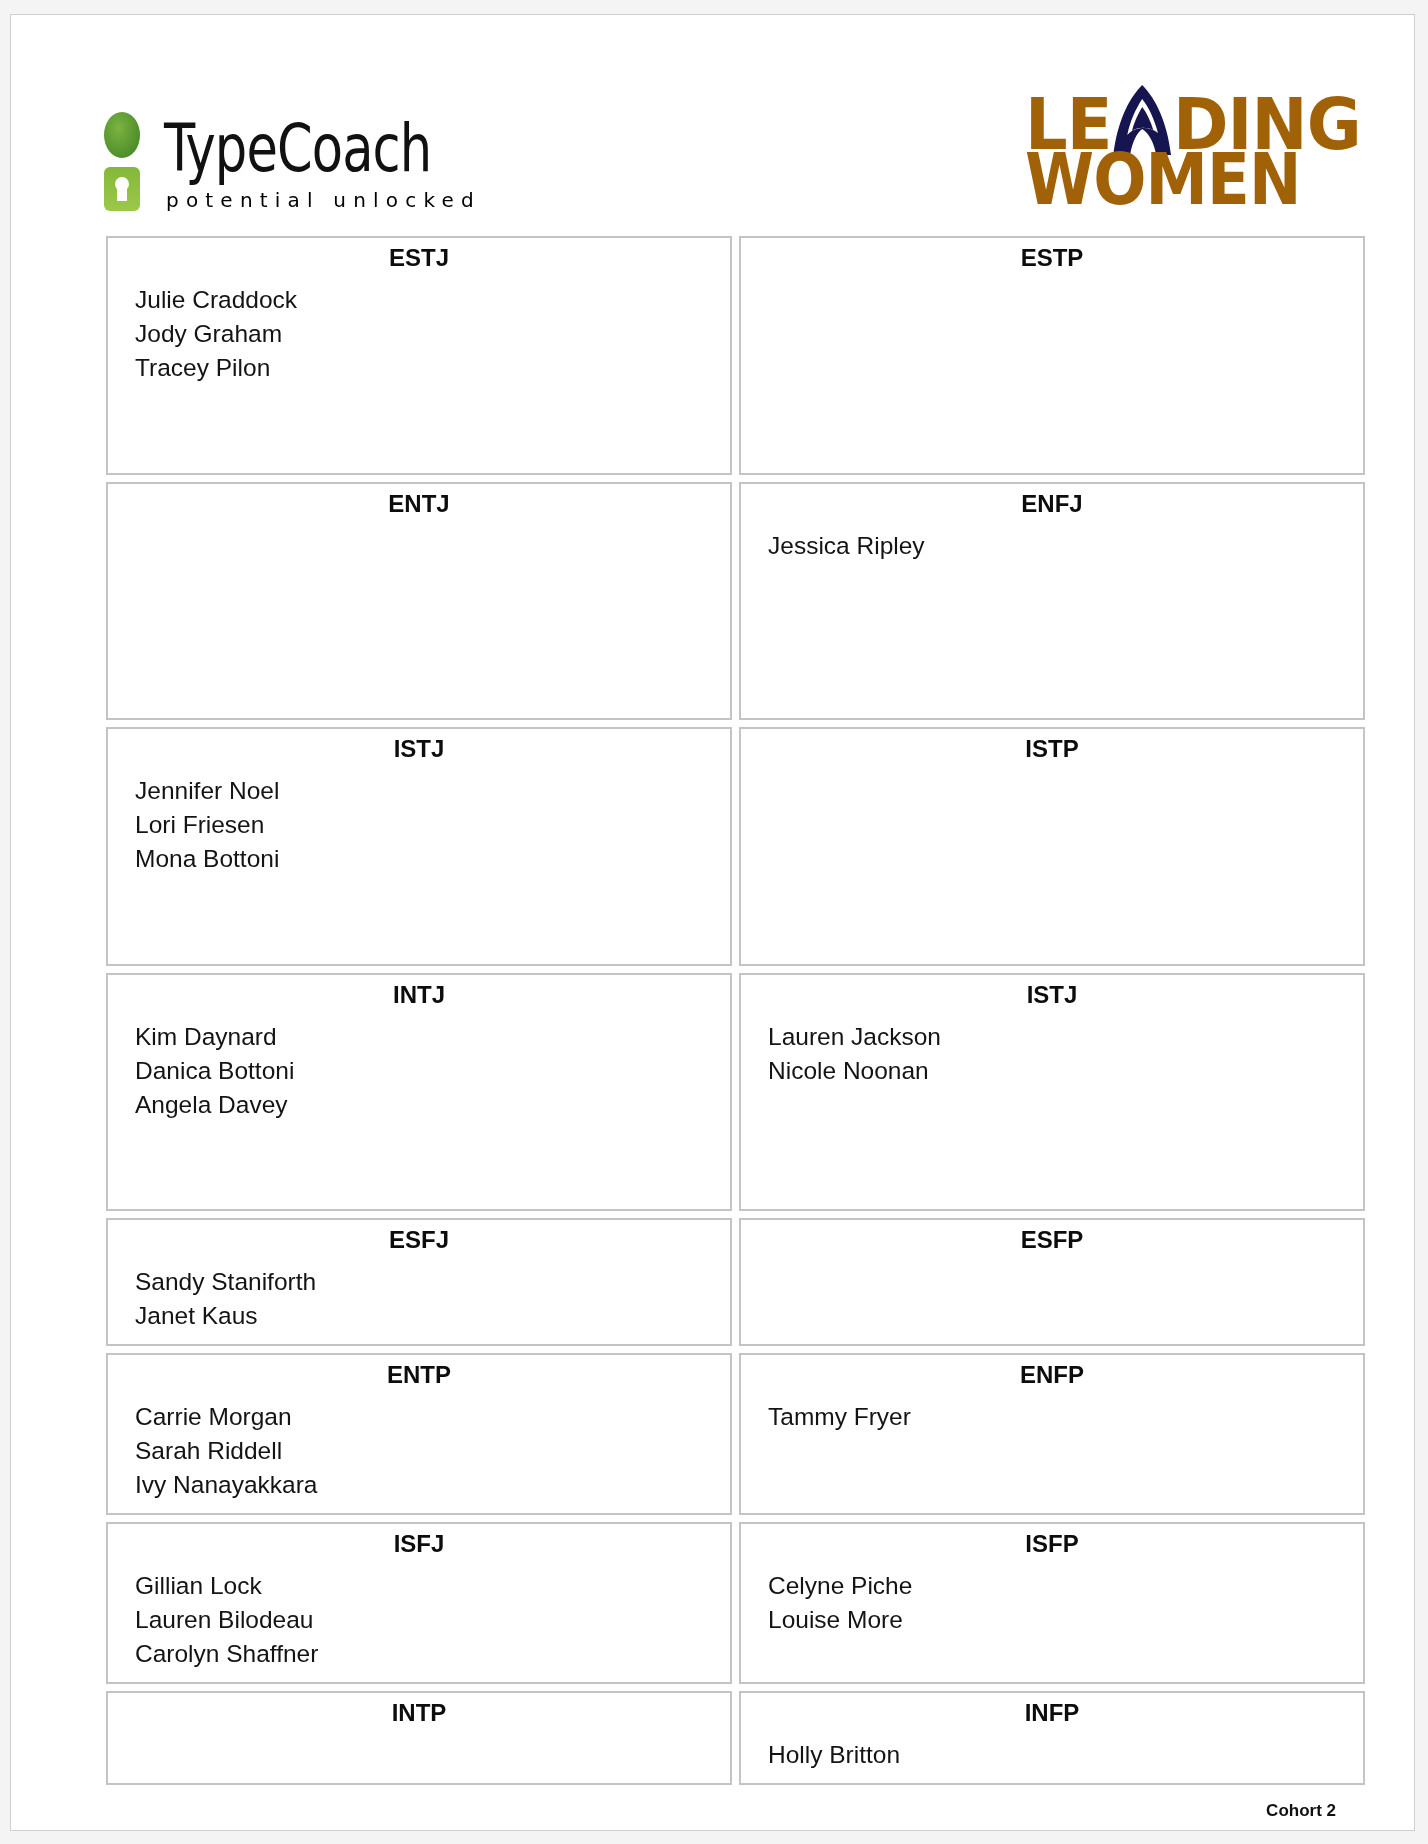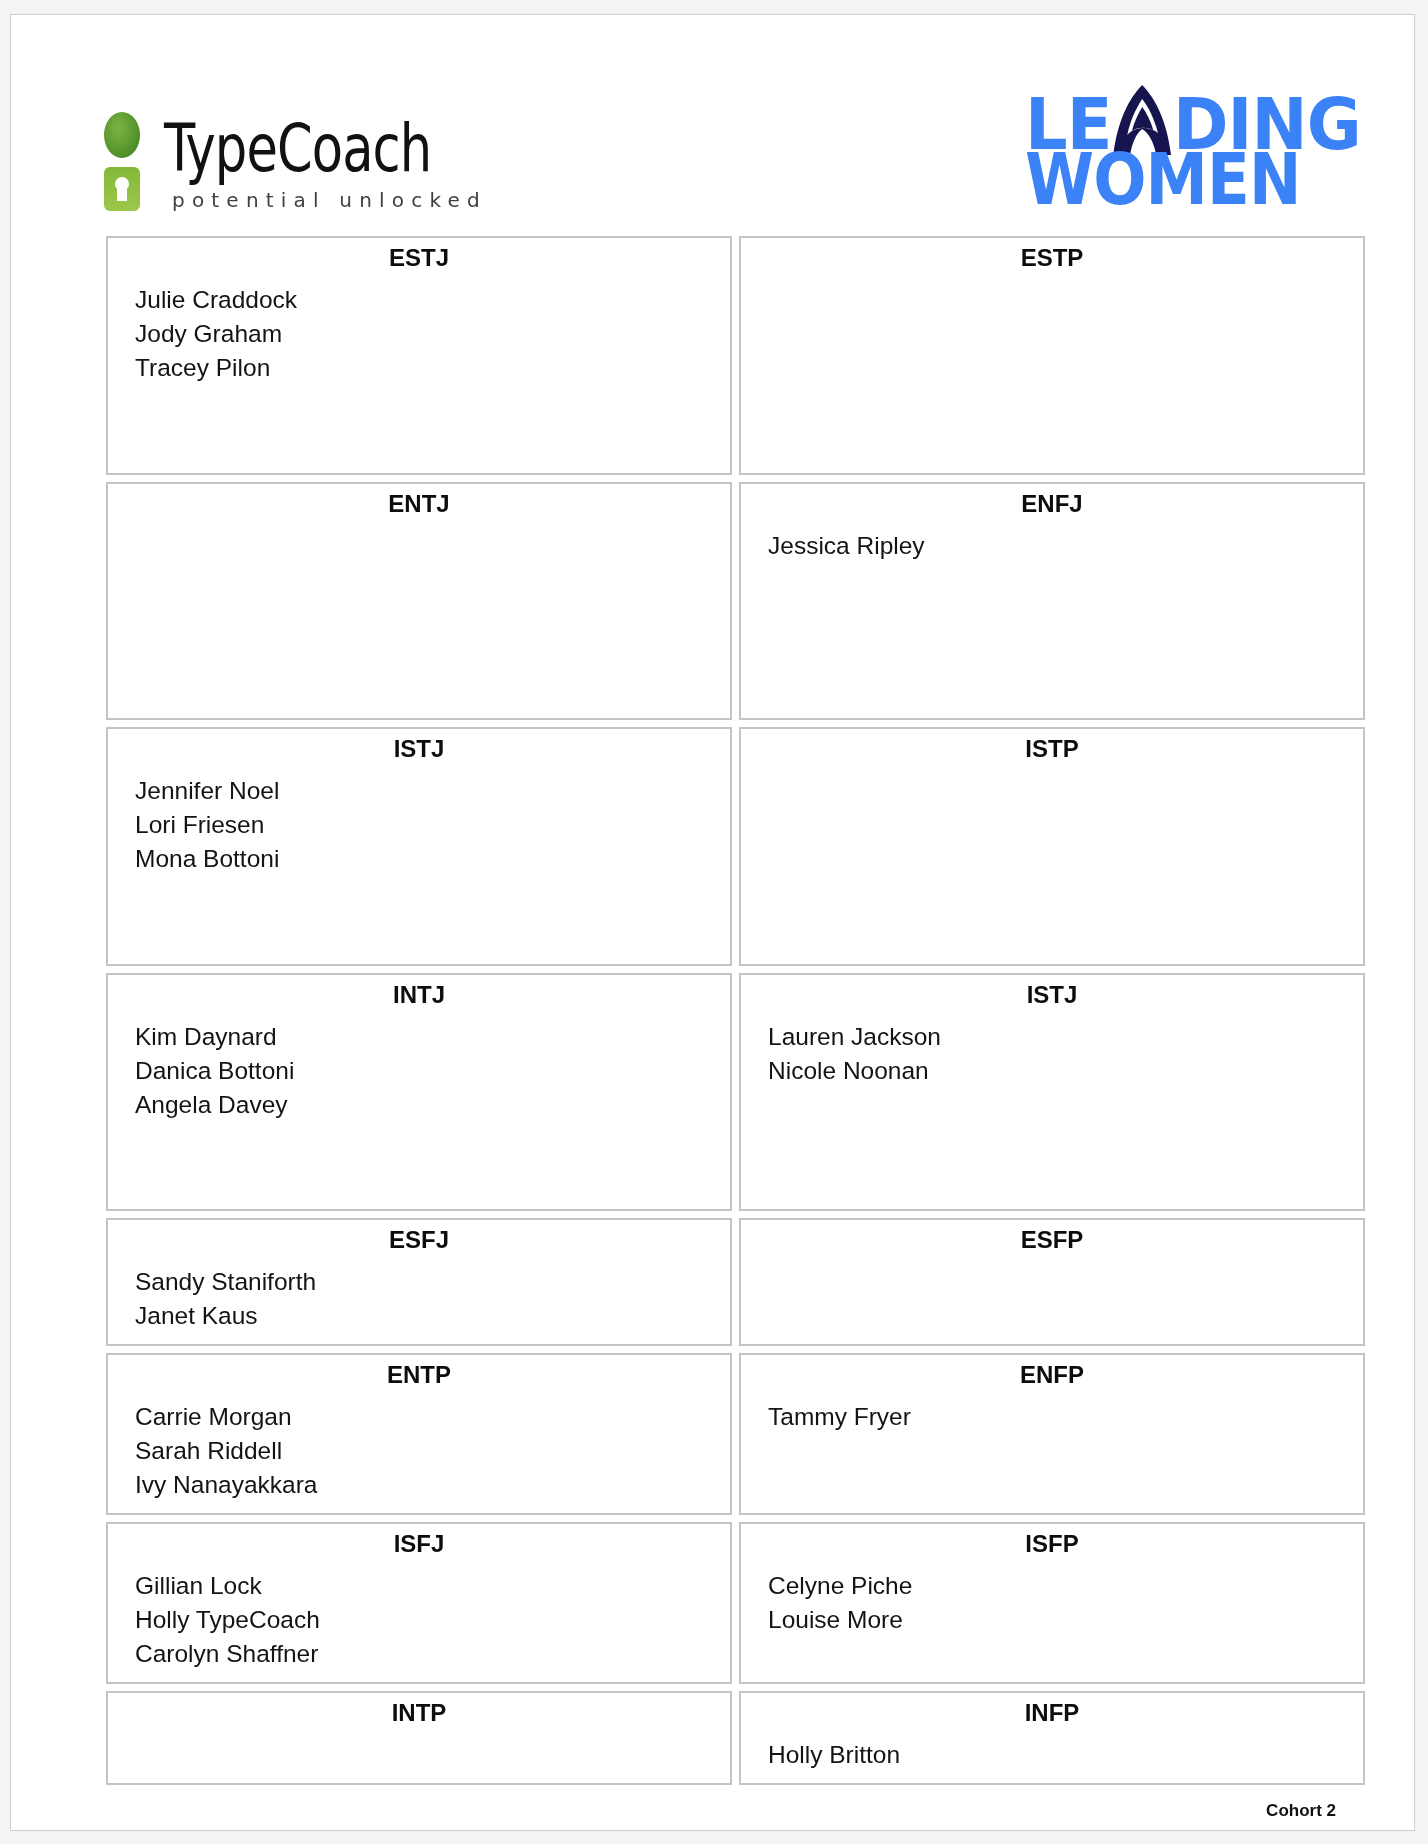--- a/index.html
+++ b/index.html
@@ -51,33 +51,33 @@
     font-family: "DejaVu Sans Condensed", "DejaVu Sans", sans-serif;
     font-stretch: condensed;
     font-size: 66px; line-height: 70px;
     color: #111111;
     letter-spacing: -1px;
     transform: scaleX(0.86);
     transform-origin: left top;
     white-space: nowrap;
   }
   .tc-tagline {
-    position: absolute; left: 68px; top: 76px;
+    position: absolute; left: 62px; top: 76px;
     font-family: "DejaVu Sans", sans-serif;
     font-size: 20px; line-height: 24px;
     letter-spacing: 7.2px;
-    color: #404040;
+    color: #000000;
     white-space: nowrap;
   }
   
   .lw-logo {
     position: absolute;
     left: 1014px; top: 60px;
     width: 344px; height: 134px;
-    color: #3b82f6;
+    color: #a16207;
     font-family: "DejaVu Sans", sans-serif;
     font-weight: bold;
   }
   .lw-line {
     position: absolute; left: 0;
     font-size: 72px; line-height: 64px;
     letter-spacing: -1px;
     white-space: nowrap;
     transform-origin: left top;
   }
@@ -223,21 +223,21 @@
       <div class="cell">
     <div class="cell-type">ENFP</div>
     <ul class="cell-names">
           <li>Tammy Fryer</li>
         </ul>
   </div>
       <div class="cell">
     <div class="cell-type">ISFJ</div>
     <ul class="cell-names">
           <li>Gillian Lock</li>
-          <li>Holly TypeCoach</li>
+          <li>Lauren Bilodeau</li>
           <li>Carolyn Shaffner</li>
         </ul>
   </div>
       <div class="cell">
     <div class="cell-type">ISFP</div>
     <ul class="cell-names">
           <li>Celyne Piche</li>
           <li>Louise More</li>
         </ul>
   </div>

